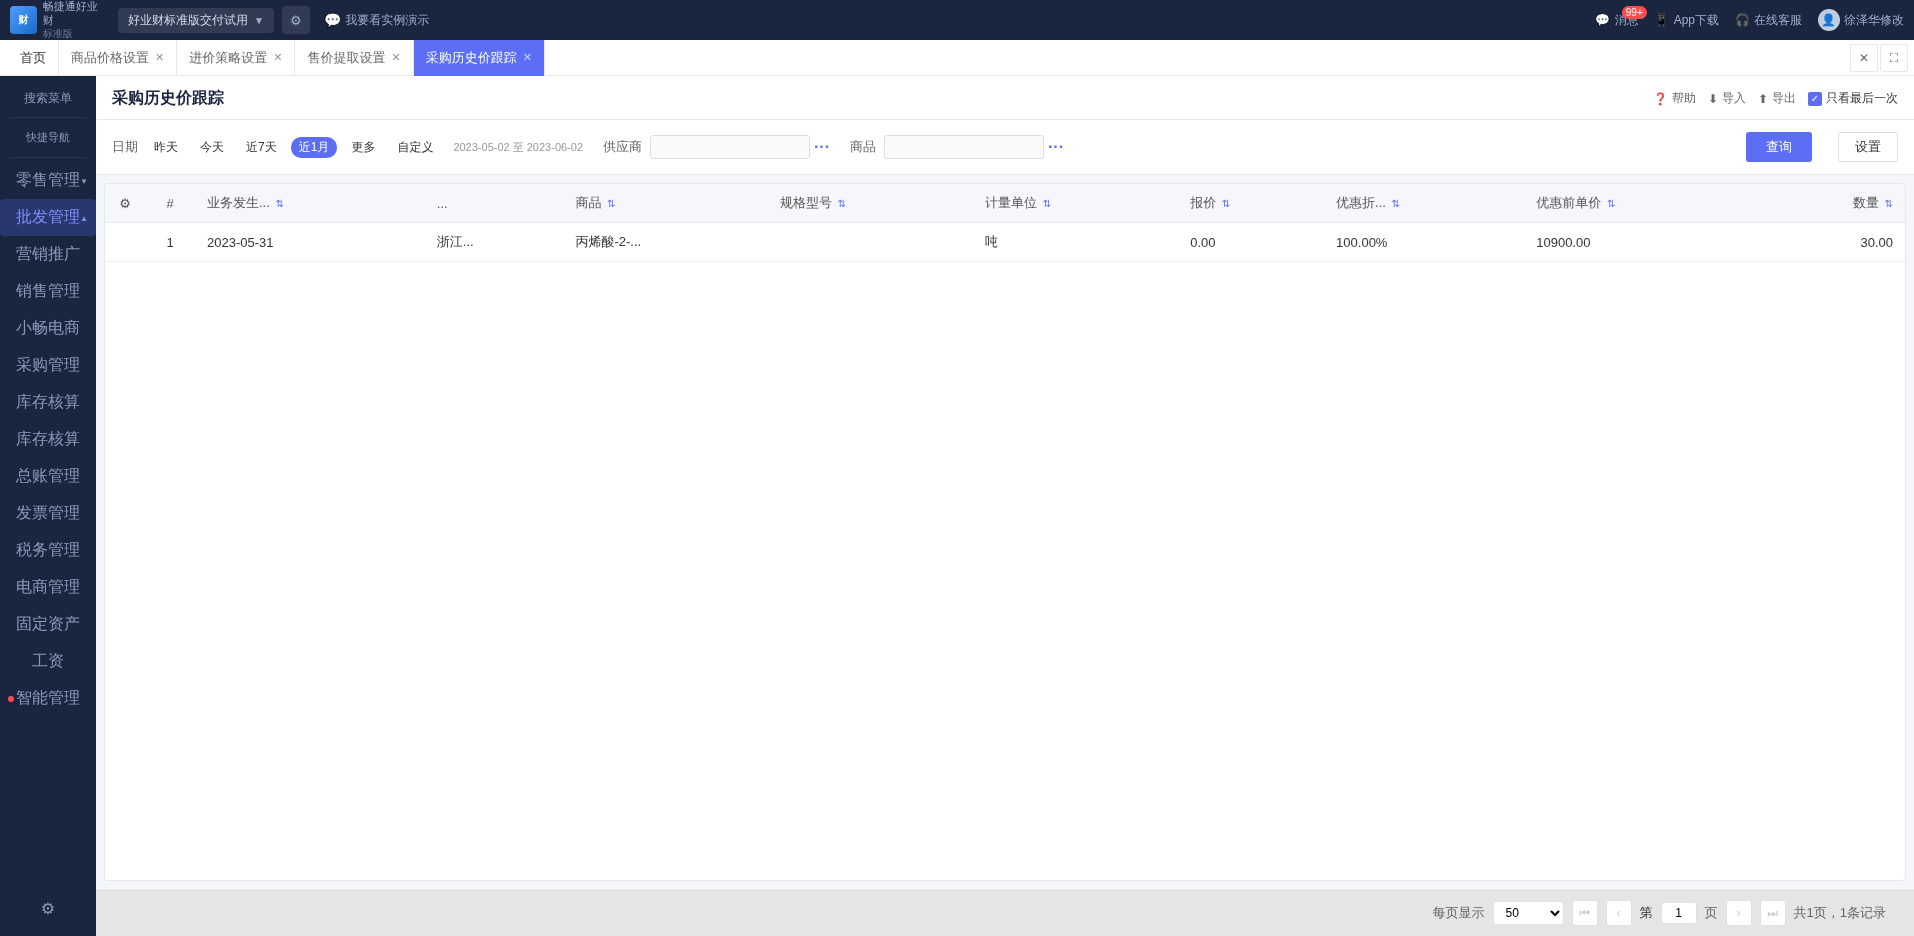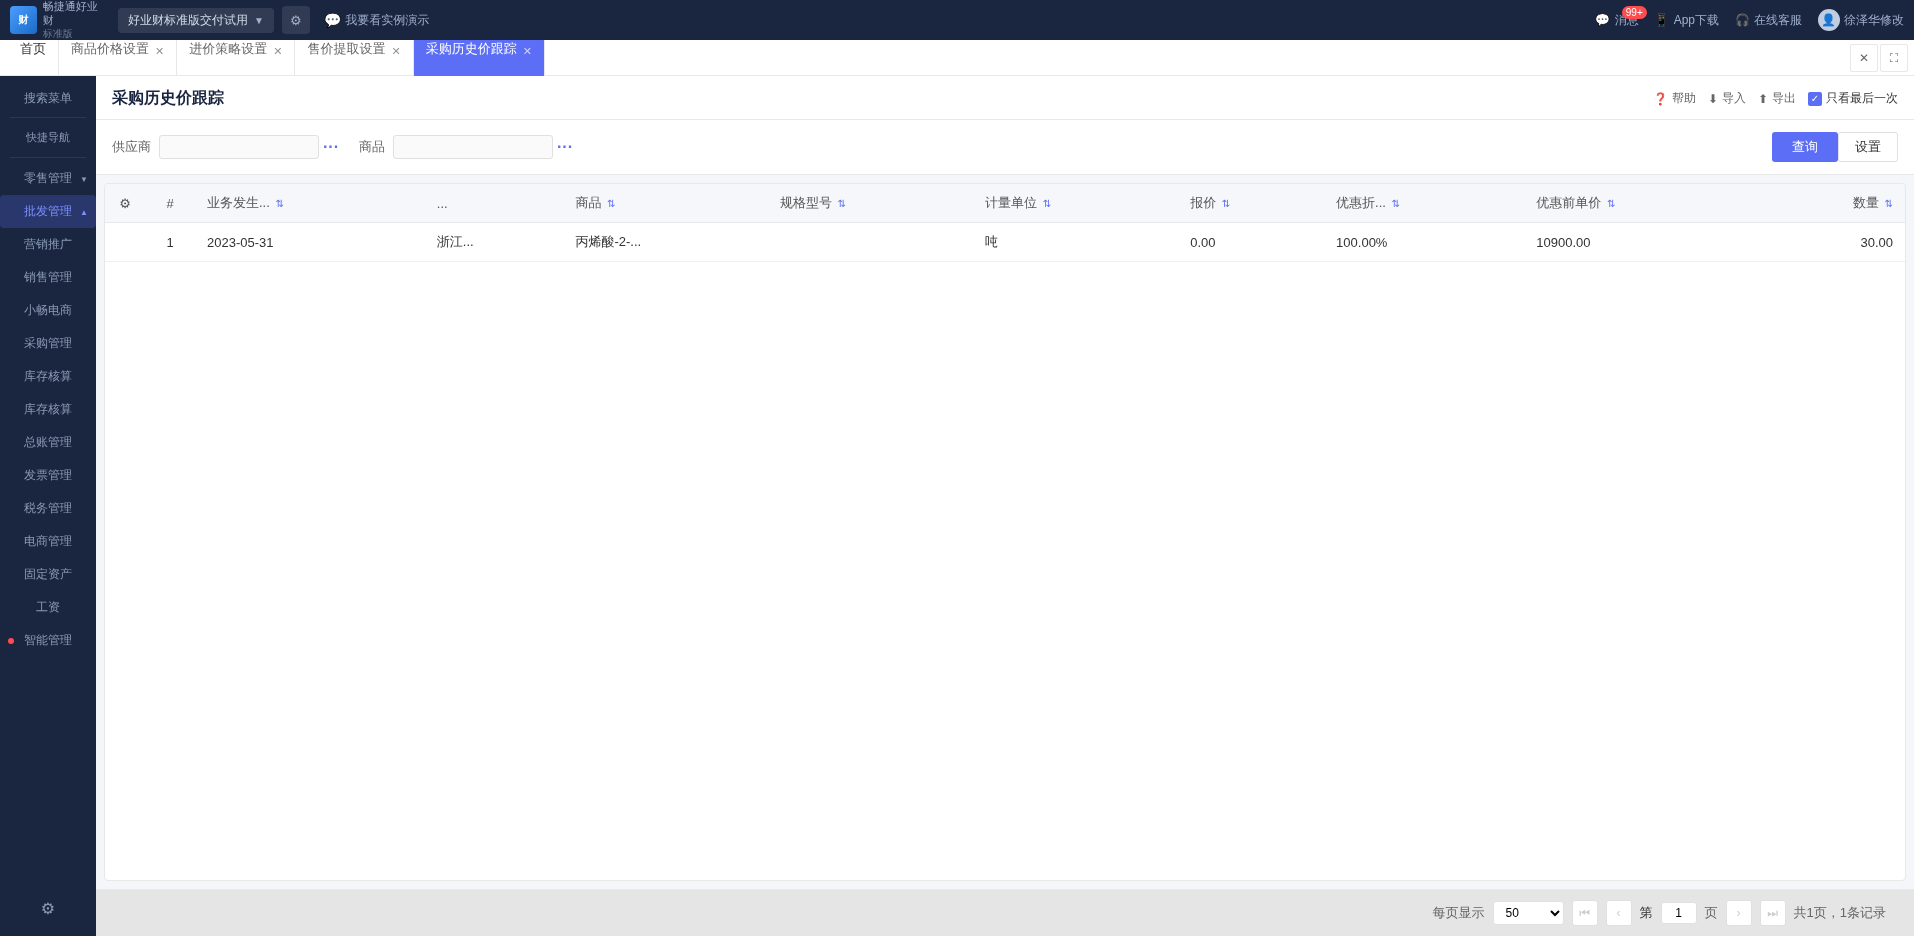--- a/index.html
+++ b/index.html
@@ -17,35 +17,35 @@
     .settings-btn { width: 28px; height: 28px; background: rgba(255,255,255,0.1); border-radius: 4px; display: flex; align-items: center; justify-content: center; cursor: pointer; color: #a0b0cc; }
     .demo-btn { display: flex; align-items: center; gap: 4px; cursor: pointer; color: #a0b0cc; font-size: 12px; margin-left: 6px; }
     .top-bar-right { margin-left: auto; display: flex; align-items: center; gap: 16px; }
     .top-bar-btn { display: flex; align-items: center; gap: 4px; color: #a0b0cc; font-size: 12px; cursor: pointer; position: relative; }
     .badge { background: #ff4d4f; color: #fff; font-size: 10px; border-radius: 8px; padding: 1px 4px; position: absolute; top: -6px; right: -8px; }
     .user-info { display: flex; align-items: center; gap: 4px; color: #a0b0cc; font-size: 12px; cursor: pointer; }
     .avatar { width: 22px; height: 22px; background: #c0cde0; border-radius: 50%; display: flex; align-items: center; justify-content: center; }
 
     
     .tab-bar { height: 36px; background: #fff; display: flex; align-items: center; border-bottom: 1px solid #e8e8e8; flex-shrink: 0; padding: 0 0 0 8px; }
-    .tab { display: flex; align-items: flex-end; padding: 18px 12px; height: 20px; cursor: pointer; font-size: 13px; color: #666; border-right: 1px solid #e8e8e8; gap: 6px; white-space: nowrap; }
+    .tab { display: flex; align-items: center; padding: 18px 12px; height: 20px; cursor: pointer; font-size: 13px; color: #666; border-right: 1px solid #e8e8e8; gap: 6px; white-space: nowrap; }
     .tab.active { background: #5b6ef5; color: #fff; }
     .tab .close { font-size: 11px; cursor: pointer; opacity: 0.7; }
     .tab.home { color: #333; font-weight: normal; }
     .tab-actions { margin-left: auto; display: flex; align-items: center; gap: 2px; padding-right: 6px; }
     .tab-action-btn { width: 28px; height: 28px; display: flex; align-items: center; justify-content: center; cursor: pointer; color: #666; border: 1px solid #e8e8e8; background: #fff; border-radius: 2px; font-size: 12px; }
 
     
     .main-layout { display: flex; flex: 1; overflow: hidden; }
 
     
     .sidebar { width: 96px; background: #1a2540; display: flex; flex-direction: column; align-items: center; padding: 8px 0; overflow-y: auto; flex-shrink: 0; }
     .sidebar-search { color: #8a9ab5; font-size: 12px; cursor: pointer; padding: 6px 0; text-align: center; width: 100%; }
     .sidebar-divider { height: 1px; background: rgba(255,255,255,0.08); width: 80%; margin: 4px 0; }
-    .sidebar-item { display: flex; flex-direction: column; align-items: center; padding: 8px 4px; cursor: pointer; color: #8a9ab5; font-size: 12px; width: 100%; text-align: center; gap: 2px; border-radius: 4px; position: relative; }
+    .sidebar-item { display: flex; flex-direction: column; align-items: center; padding: 8px 4px; cursor: pointer; color: #8a9ab5; font-size: 16px; width: 100%; text-align: center; gap: 2px; border-radius: 4px; position: relative; }
     .sidebar-item.active { background: rgba(91,110,245,0.25); color: #7b8fff; }
     .sidebar-item.has-arrow::after { content: '▲'; font-size: 8px; position: absolute; right: 8px; top: 50%; transform: translateY(-50%); }
     .sidebar-item.has-arrow-down::after { content: '▼'; font-size: 8px; position: absolute; right: 8px; top: 50%; transform: translateY(-50%); }
     .sidebar-dot { width: 6px; height: 6px; background: #ff4d4f; border-radius: 50%; position: absolute; left: 8px; top: 50%; transform: translateY(-50%); }
     .sidebar-settings { margin-top: auto; color: #8a9ab5; cursor: pointer; padding: 10px 0; font-size: 16px; }
 
     
     .content-area { flex: 1; display: flex; flex-direction: column; overflow: hidden; background: #f5f6fa; }
     .page-header { background: #fff; padding: 12px 16px 0 16px; border-bottom: 1px solid #e8e8e8; flex-shrink: 0; }
     .page-title-row { display: flex; align-items: center; justify-content: space-between; padding-bottom: 10px; }
@@ -60,21 +60,21 @@
     .filter-group { display: flex; align-items: center; gap: 8px; }
     .filter-label { color: #666; font-size: 13px; white-space: nowrap; }
     .date-options { display: flex; gap: 6px; align-items: center; }
     .date-btn { padding: 2px 8px; border-radius: 3px; font-size: 12px; cursor: pointer; color: #333; }
     .date-btn.active { background: #5b6ef5; color: #fff; border-radius: 10px; }
     .date-range { font-size: 11px; color: #999; margin-left: 4px; }
     .filter-input-group { display: flex; align-items: center; gap: 4px; }
     .filter-input { border: 1px solid #e0e0e0; border-radius: 3px; padding: 4px 8px; font-size: 12px; width: 160px; outline: none; background: #fafafa; }
     .filter-dots { color: #5b6ef5; font-size: 16px; cursor: pointer; font-weight: bold; }
     .query-btn { background: #5b6ef5; color: #fff; border: none; border-radius: 3px; padding: 6px 20px; font-size: 13px; cursor: pointer; }
-    .setting-btn { background: #fff; color: #333; border: 1px solid #e0e0e0; border-radius: 3px; padding: 5px 16px; font-size: 13px; cursor: pointer; }
+    .setting-btn { background: #fff; color: #333; border: 1px solid #e0e0e0; border-radius: 3px; padding: 5px 16px; font-size: 13px; cursor: pointer; margin-left: 26px; }
 
     
     .table-container { flex: 1; overflow: auto; background: #fff; margin: 8px; border-radius: 4px; border: 1px solid #e8e8e8; }
     table { width: 100%; border-collapse: collapse; font-size: 13px; }
     th { background: #f5f7fa; color: #555; font-weight: 500; padding: 10px 12px; text-align: left; border-bottom: 1px solid #e8e8e8; white-space: nowrap; position: sticky; top: 0; z-index: 1; }
     td { padding: 10px 12px; border-bottom: 1px solid #f0f0f0; color: #333; white-space: nowrap; }
     .col-num { width: 50px; text-align: center; }
     .col-gear { width: 40px; text-align: center; }
     .sort-icon { color: #5b6ef5; font-size: 10px; margin-left: 2px; }
 
@@ -234,20 +234,32 @@
           <div class="only-last-checkbox">
             <div class="checkbox-blue">✓</div>
             <span>只看最后一次</span>
           </div>
         </div>
       </div>
     </div>
 
     <div class="filter-area">
       <div class="filter-group">
+        <span class="filter-label">日期</span>
+        <div class="date-options">
+          <span class="date-btn">昨天</span>
+          <span class="date-btn">今天</span>
+          <span class="date-btn">近7天</span>
+          <span class="date-btn active">近1月</span>
+          <span class="date-btn">更多</span>
+          <span class="date-btn">自定义</span>
+        </div>
+        <span class="date-range">2023-05-02 至 2023-06-02</span>
+      </div>
+      <div class="filter-group">
         <span class="filter-label">供应商</span>
         <div class="filter-input-group">
           <input class="filter-input" type="text" style="">
           <span class="filter-dots">···</span>
         </div>
       </div>
       <div class="filter-group">
         <span class="filter-label">商品</span>
         <div class="filter-input-group">
           <input class="filter-input" type="text" style="">

